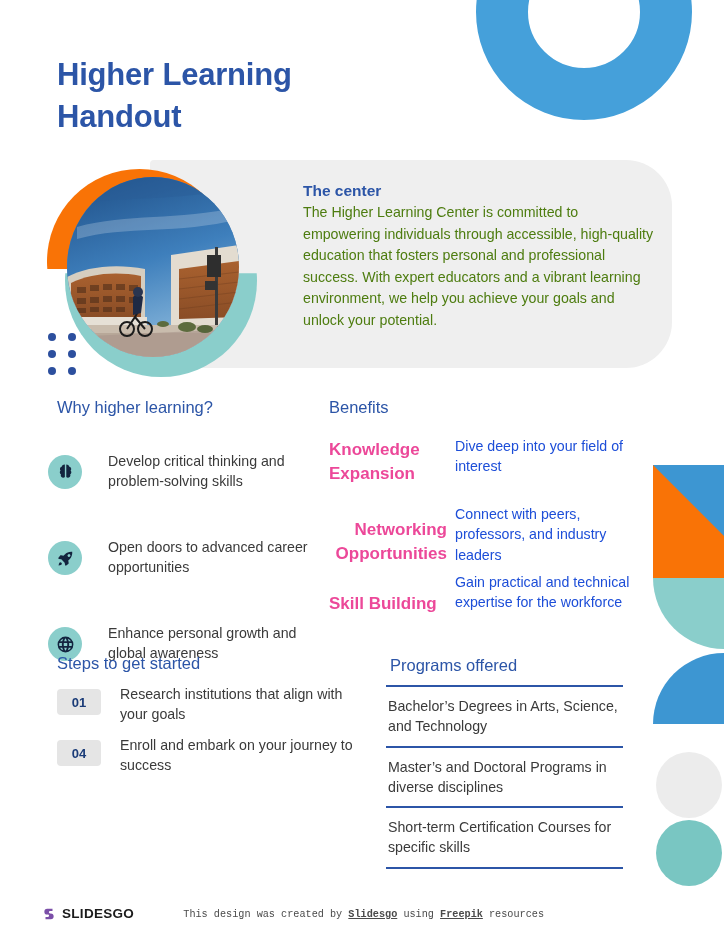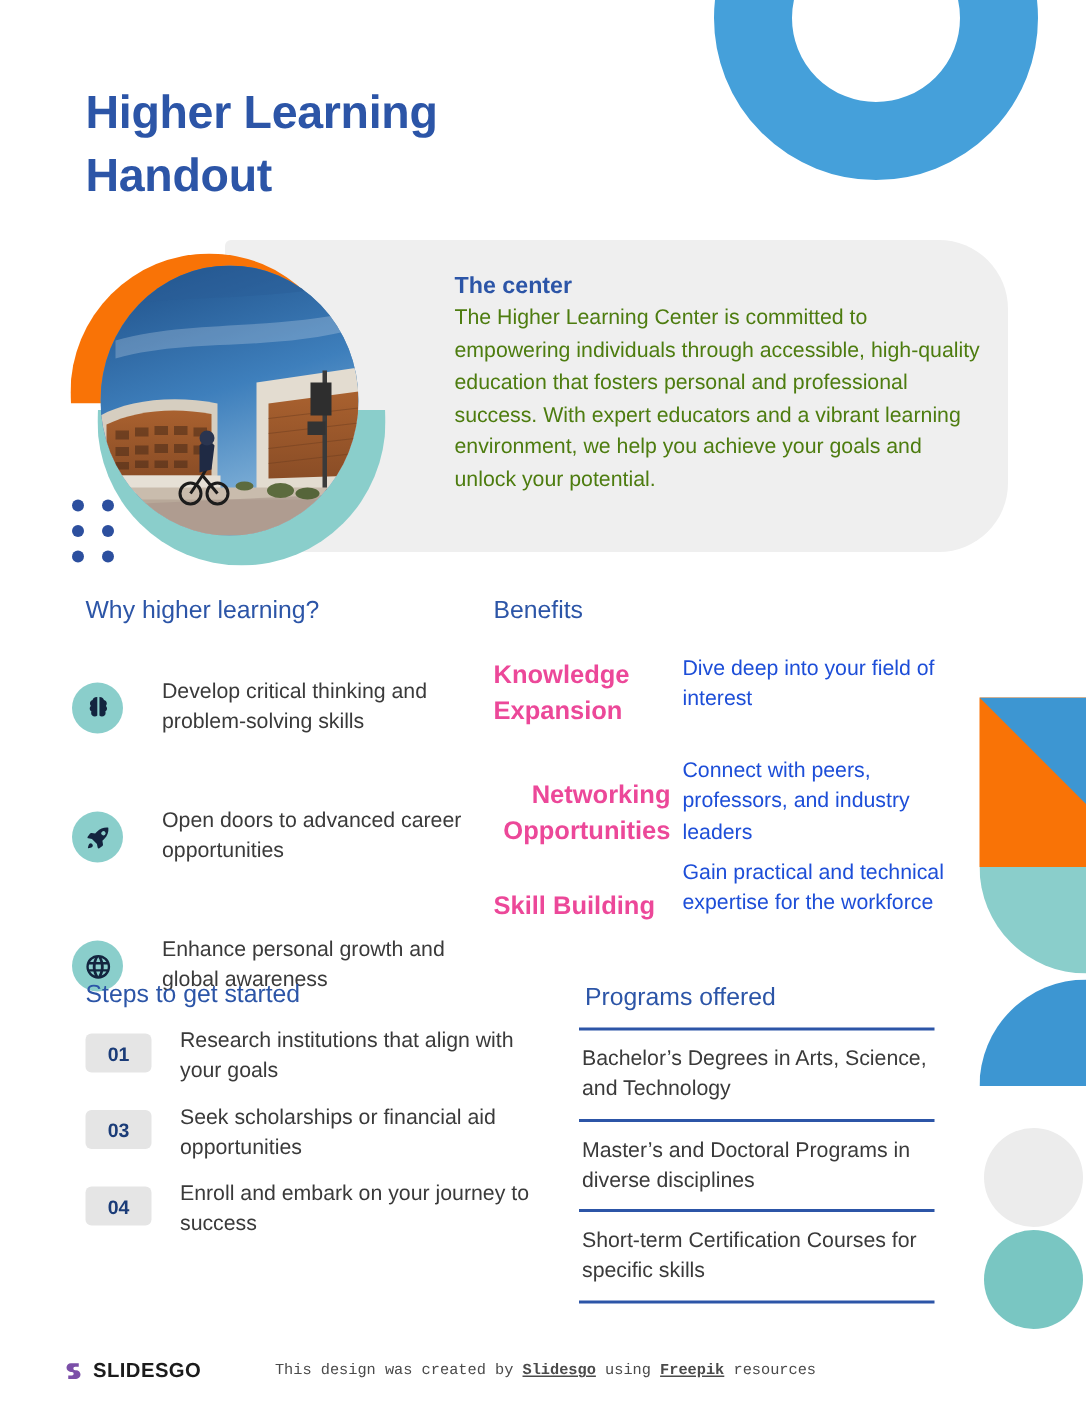--- a/index.html
+++ b/index.html
@@ -331,24 +331,20 @@
     </div>
   </div>
 
   <div class="sec-head" id="h-steps">Steps to get started</div>
   <div class="steps">
     <div class="step-row">
       <div class="step-num">01</div>
       <div class="step-text">Research institutions that align with your goals</div>
     </div>
     <div class="step-row">
-      <div class="step-num">03</div>
-      <div class="step-text">Seek scholarships or financial aid opportunities</div>
-    </div>
-    <div class="step-row">
       <div class="step-num">04</div>
       <div class="step-text">Enroll and embark on your journey to success</div>
     </div>
   </div>
 
   <div class="sec-head" id="h-prog">Programs offered</div>
   <div class="programs">
     <div class="prog-rule"></div>
     <div class="prog-item">Bachelor’s Degrees in Arts, Science, and Technology</div>
     <div class="prog-rule"></div>

